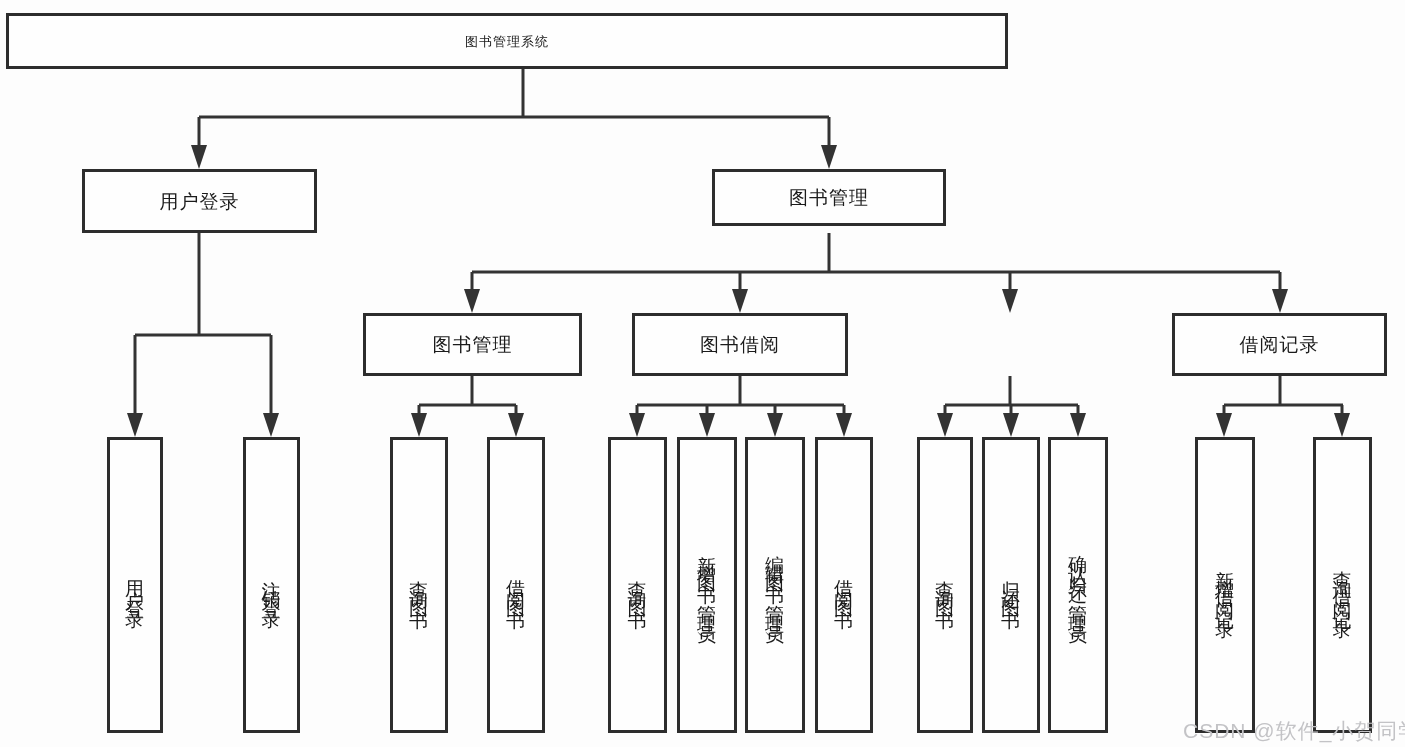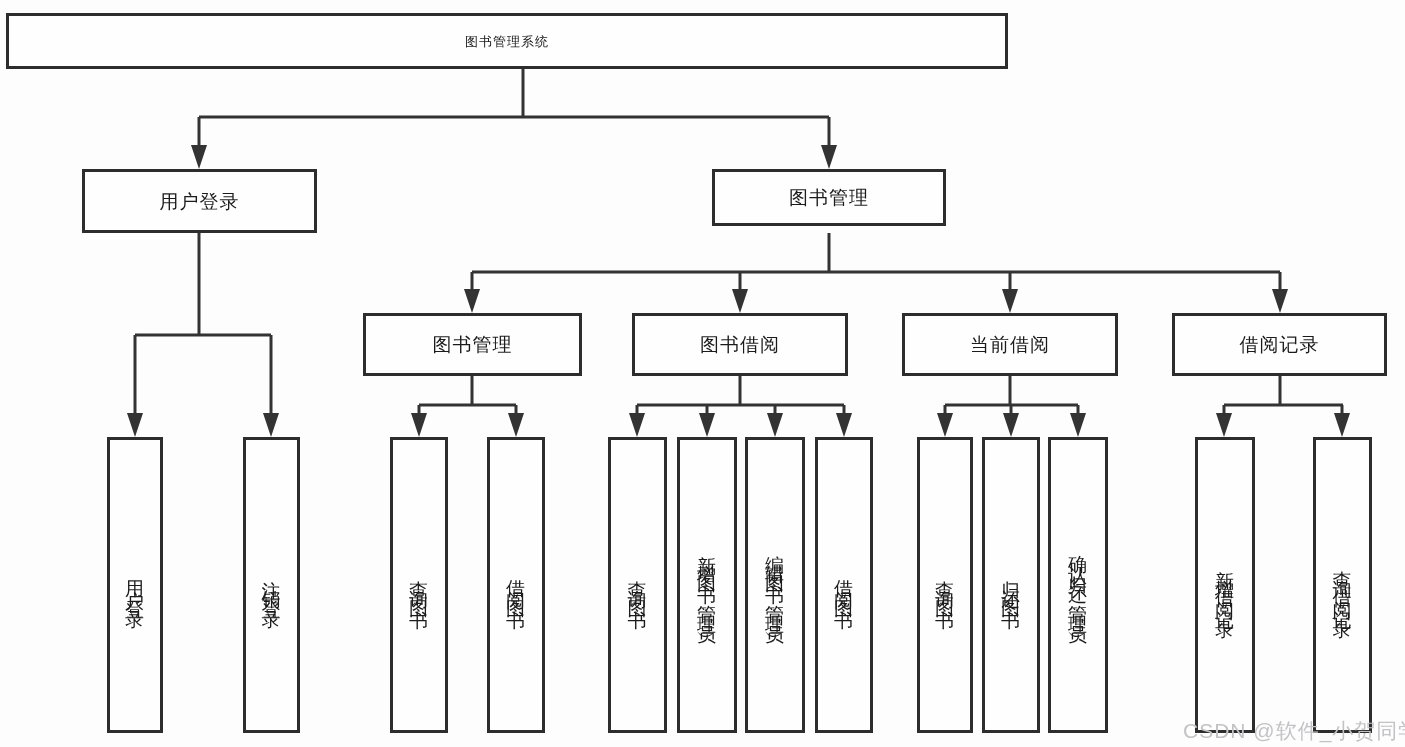--- a/index.html
+++ b/index.html
@@ -138,21 +138,20 @@
     </g>
   </svg>
 
   <div class="node" id="root">图书管理系统</div>
 
   <div class="node" id="b-user">用户登录</div>
   <div class="node" id="b-book">图书管理</div>
 
   <div class="node" id="m-new">图书管理</div>
   <div class="node" id="m-borrow">图书借阅</div>
-  <div class="node" id="m-current">当前借阅</div>
   <div class="node" id="m-record">借阅记录</div>
 
   <div class="node leaf" id="l1">用户登录</div>
   <div class="node leaf" id="l2">注销登录</div>
 
   <div class="node leaf" id="l3">查询图书</div>
   <div class="node leaf" id="l4">借阅图书</div>
 
   <div class="node leaf" id="l5">查询图书</div>
   <div class="node leaf" id="l6">新增图书（管理员）</div>

